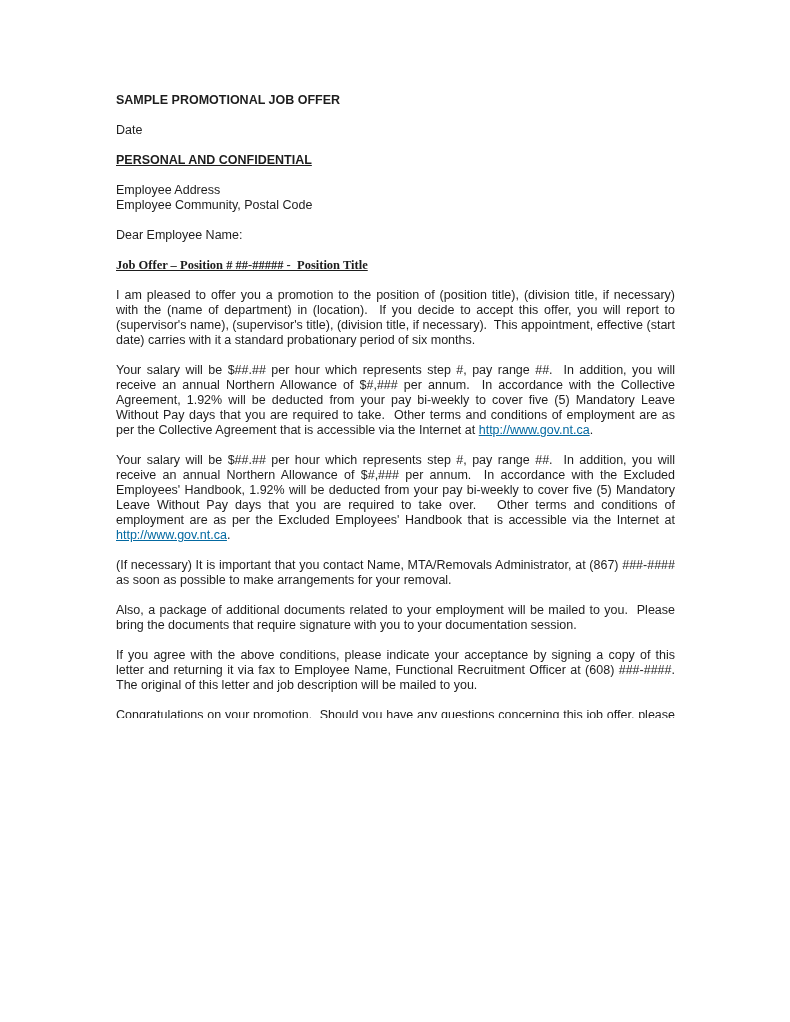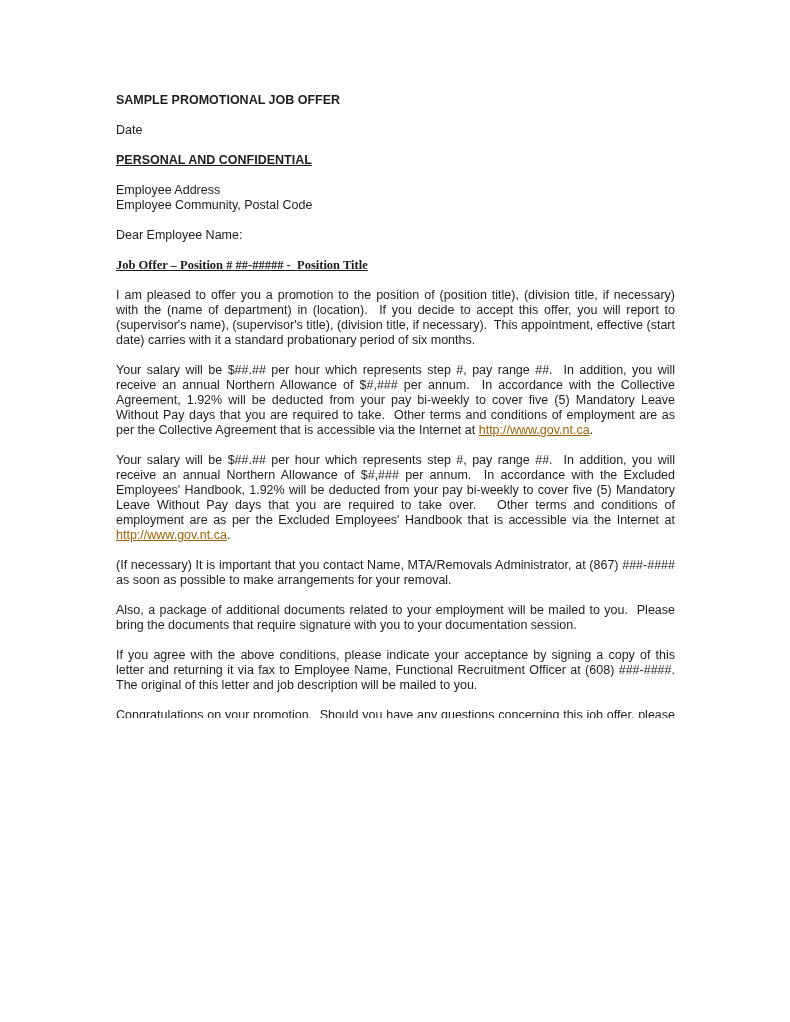--- a/index.html
+++ b/index.html
@@ -28,21 +28,21 @@
   .addr-block { margin: 0 0 15px 0; }
   .addr-block div { margin: 0; }
   .bold { font-weight: bold; }
   .underline { text-decoration: underline; }
   .just {
     text-align: justify;
     white-space: pre-wrap;
   }
   .keep-space { white-space: pre-wrap; font-family: Liberation Serif, serif; }
   .link {
-    color: #a16207;
+    color: #0369a1;
     text-decoration: underline;
     cursor: pointer;
   }
   .sincerely   { margin: 0 0 45px 277px; }
   .signer      { margin: 0 0 0 281px; }
   .signer-pos  { margin: 0 0 15px 116px; font-weight: bold; }
 </style>
 </head>
 <body>
 

